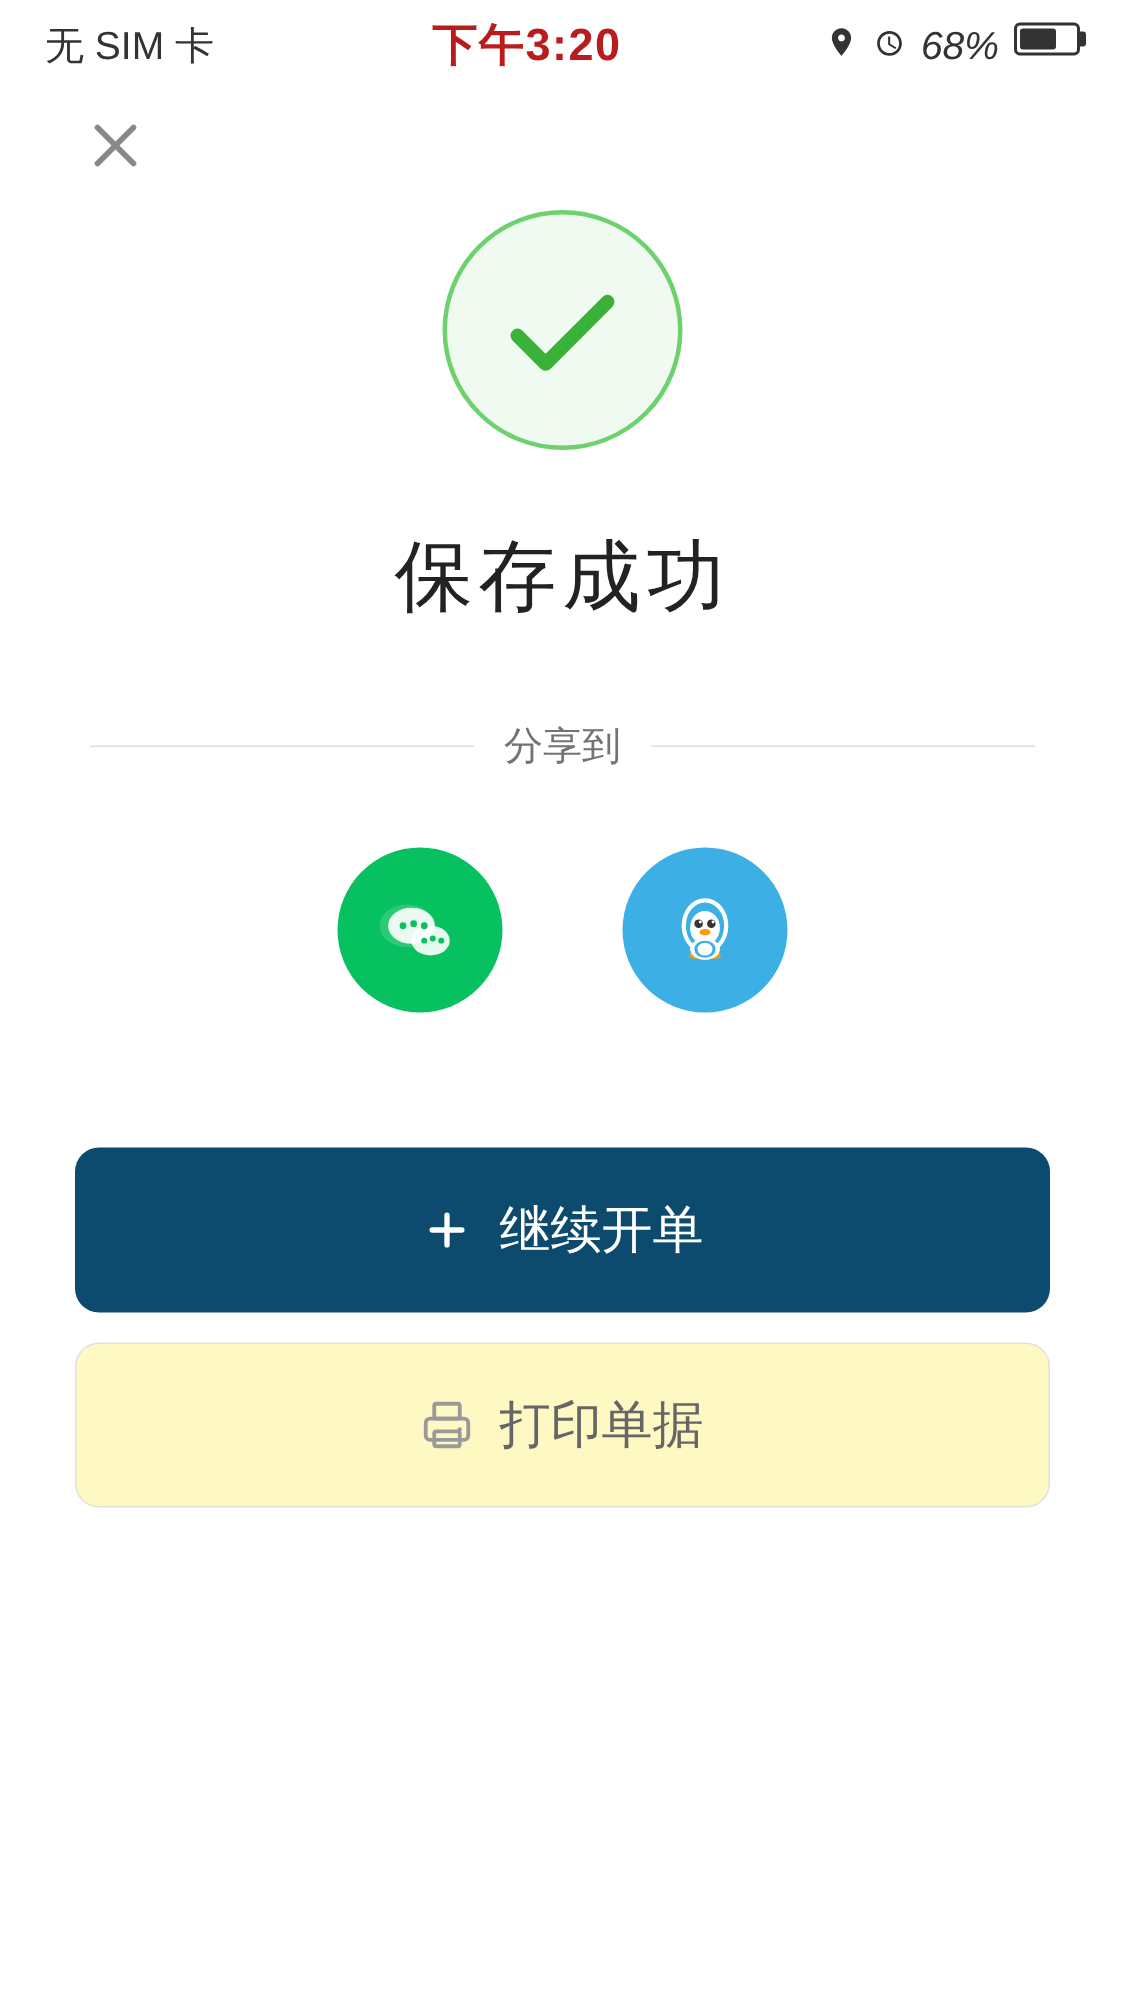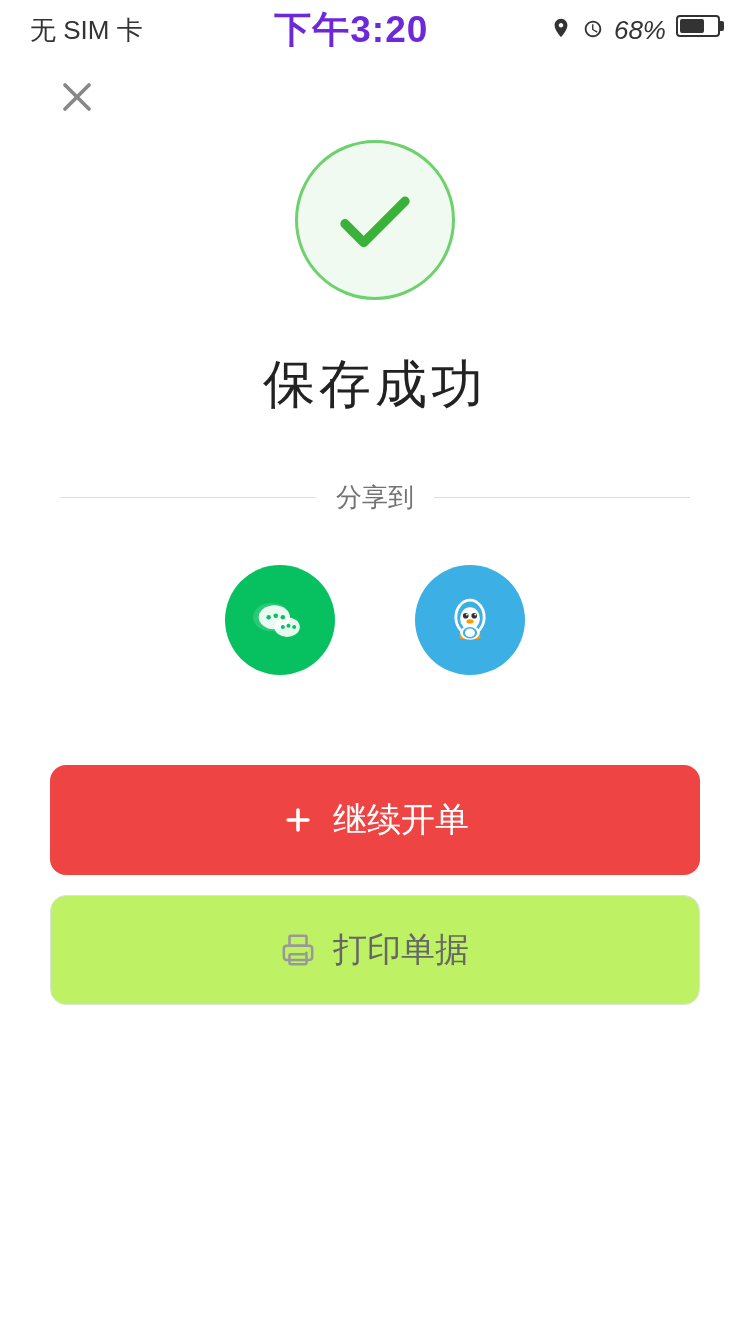--- a/index.html
+++ b/index.html
@@ -26,23 +26,23 @@
     }
     .status-left {
       display: flex;
       align-items: flex-start;
       gap: 10px;
       font-size: 26px;
       color: #333;
       font-weight: 500;
     }
     .status-center {
-      font-size: 37px;
+      font-size: 30px;
       font-weight: 600;
-      color: #6d28d9;
+      color: #b91c1c;
       letter-spacing: 1px;
     }
     .status-right {
       display: flex;
       align-items: flex-start;
       gap: 10px;
       font-size: 26px;
       color: #333;
       font-style: italic;
     }
@@ -194,25 +194,25 @@
       display: flex;
       align-items: center;
       justify-content: center;
       gap: 18px;
       font-size: 34px;
       cursor: pointer;
       border: none;
       outline: none;
     }
     .action-btn.primary {
-      background: #ef4444;
+      background: #0c4a6e;
       color: #fff;
     }
     .action-btn.secondary {
-      background: #bef264;
+      background: #fef9c3;
       color: #666;
       border: 1.5px solid #e0e0e0;
     }
     .action-btn svg {
       flex-shrink: 0;
     }
   </style>
 </head>
 <body>
 

